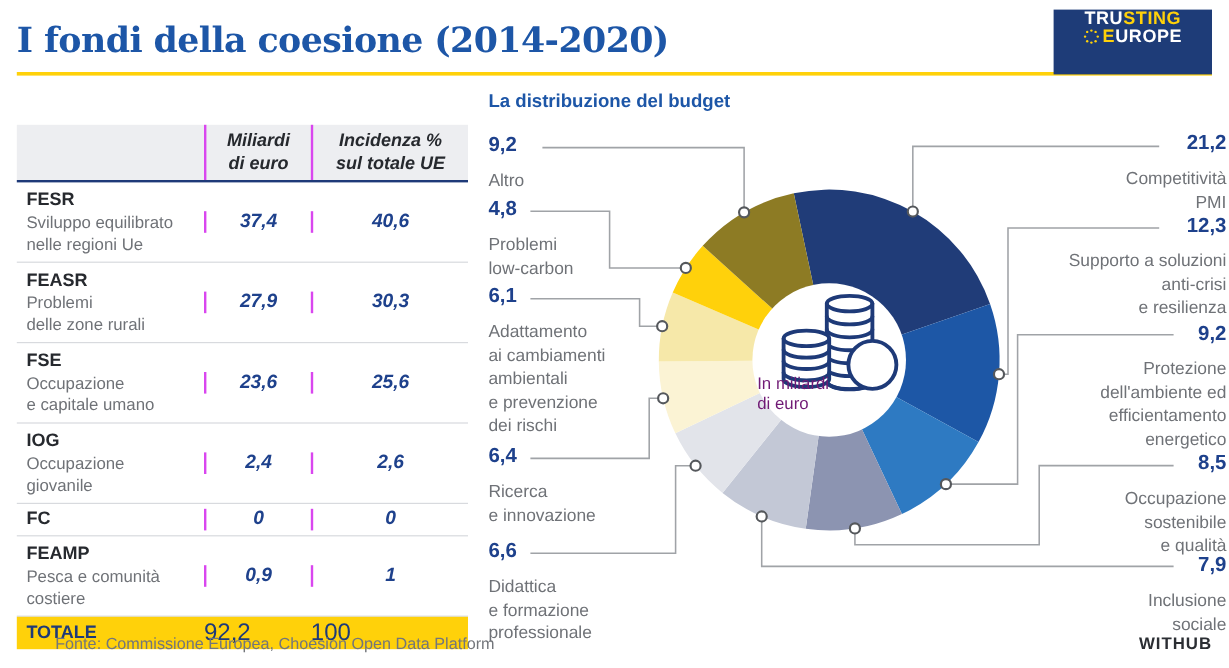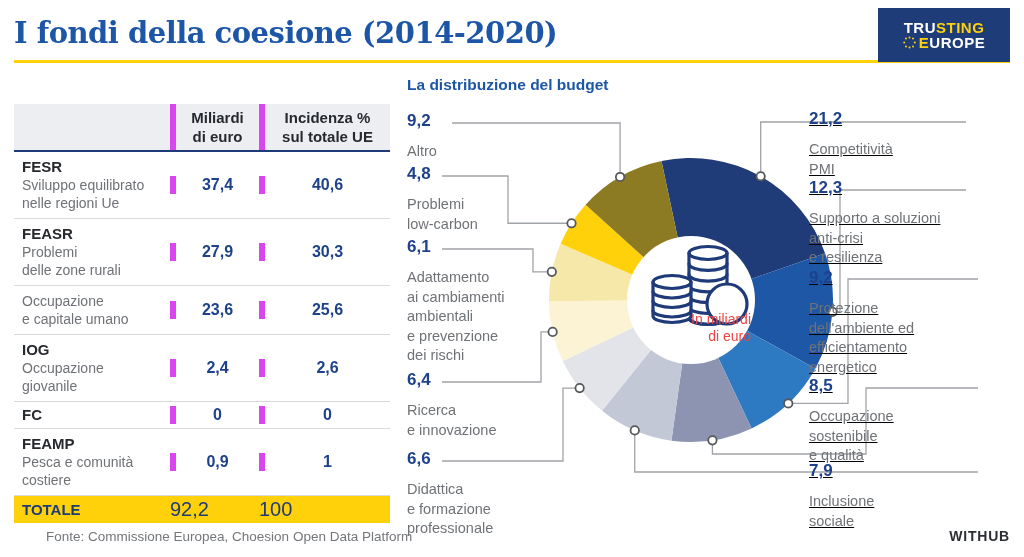--- a/index.html
+++ b/index.html
@@ -1,47 +1,47 @@
 <!DOCTYPE html>
 <html><head>
 <meta charset="utf-8">
 <style>
   html,body{margin:0;padding:0;background:#ffffff;}
   body{font-family:"Liberation Sans","DejaVu Sans",sans-serif;width:1024px;height:557px;position:relative;overflow:hidden;}
   .abs{position:absolute;}
   
   #page-title{left:14px;top:16px;font-family:"DejaVu Serif","Liberation Serif",serif;font-weight:bold;font-size:29px;color:#1d56a7;letter-spacing:-0.5px;}
   #title-rule{left:14px;top:60px;width:996px;height:3px;background:#ffd10a;}
-  #logo{left:878px;top:8px;width:132px;height:54px;background:#1e3c78;display:flex;flex-direction:column;align-items:center;justify-content:center;line-height:15px;}
+  #logo{left:878px;top:8px;width:132px;height:54px;background:#1e3c78;display:flex;flex-direction:column;align-items:center;line-height:15px;}
   #logo .l1{font-weight:bold;font-size:15px;letter-spacing:0.5px;}
   #logo .l2{font-weight:bold;font-size:15px;letter-spacing:0.5px;display:flex;align-items:center;gap:3px;}
   .logo-white{color:#ffffff;} .logo-yellow{color:#ffd10a;}
   
   .section-h{font-weight:bold;font-size:15.5px;color:#1d56a7;}
   
   #table{left:14px;top:104px;width:376px;border-collapse:collapse;}
   #table .grid{display:grid;grid-template-columns:156px 89px 131px;}
   .cell{padding:6px 8px;}
   .th{background:#edeef1;color:#26292e;font-weight:bold;font-size:15px;text-align:center;white-space:pre-line;line-height:19px;padding:4px 2px;}
   .hdr-row{border-bottom:2px solid #1e3a78;}
   .body-row{border-bottom:1px solid #d8dade;}
-  .vline{border-left:6px solid #d946ef;}
+  .vline{border-left:2px solid #d946ef;font-style:italic;}
   .fund-code{font-weight:bold;font-size:15px;color:#26292e;line-height:18px;}
   .fund-desc{font-size:14px;color:#6f7277;line-height:18px;white-space:pre-line;}
   .num{font-weight:bold;font-size:16px;color:#1e418c;text-align:center;align-self:center;}
   .total-row{background:#ffd10a;border-bottom:none;}
   .total-label{font-weight:bold;font-size:15px;color:#1e3a78;padding:5px 8px;}
   .total-num{font-weight:normal;font-size:20px;color:#1e3a78;text-align:left;align-self:center;}
   
   .dlabel{position:absolute;width:200px;}
   .dlabel.left{left:407px;text-align:left;}
-  .dlabel.right{right:15px;text-align:left;text-decoration:underline;}
+  .dlabel.right{right:2px;text-align:right;}
   .dval{font-weight:bold;font-size:17px;color:#1e418c;line-height:18px;}
   .dtext{font-size:14.5px;color:#6f7277;line-height:19.5px;white-space:pre-line;margin-top:12px;}
-  #center-text{left:631px;top:311px;width:120px;text-align:right;font-size:14px;color:#ef4444;line-height:17px;white-space:pre-line;}
+  #center-text{left:631px;top:311px;width:120px;text-align:left;font-size:14px;color:#701a75;line-height:17px;white-space:pre-line;}
   
   #source{left:14px;top:529px;font-size:13.5px;color:#73767b;margin-left:32px;}
   #brand{right:14px;top:528px;font-weight:bold;font-size:14px;color:#2b2e33;letter-spacing:0.8px;}
   #donut-svg{left:0;top:0;}
 </style>
 </head>
 <body>
 
 <div class="abs" id="page-title">I fondi della coesione (2014-2020)</div>
 <div class="abs" id="title-rule"></div>
@@ -88,20 +88,21 @@
     <div class="cell">
         <div class="fund-code">FEASR</div>
         <div class="fund-desc">Problemi
 delle zone rurali</div>
       </div>
     <div class="num vline">27,9</div>
     <div class="num vline">30,3</div>
   </div>
   <div class="grid body-row">
     <div class="cell">
+        <div class="fund-code">FSE</div>
         <div class="fund-desc">Occupazione
 e capitale umano</div>
       </div>
     <div class="num vline">23,6</div>
     <div class="num vline">25,6</div>
   </div>
   <div class="grid body-row">
     <div class="cell">
         <div class="fund-code">IOG</div>
         <div class="fund-desc">Occupazione

